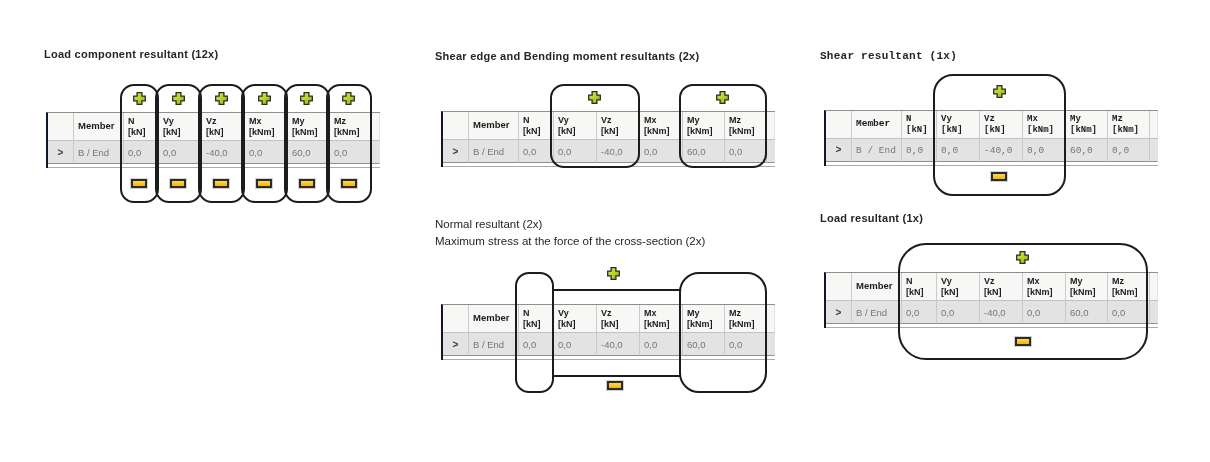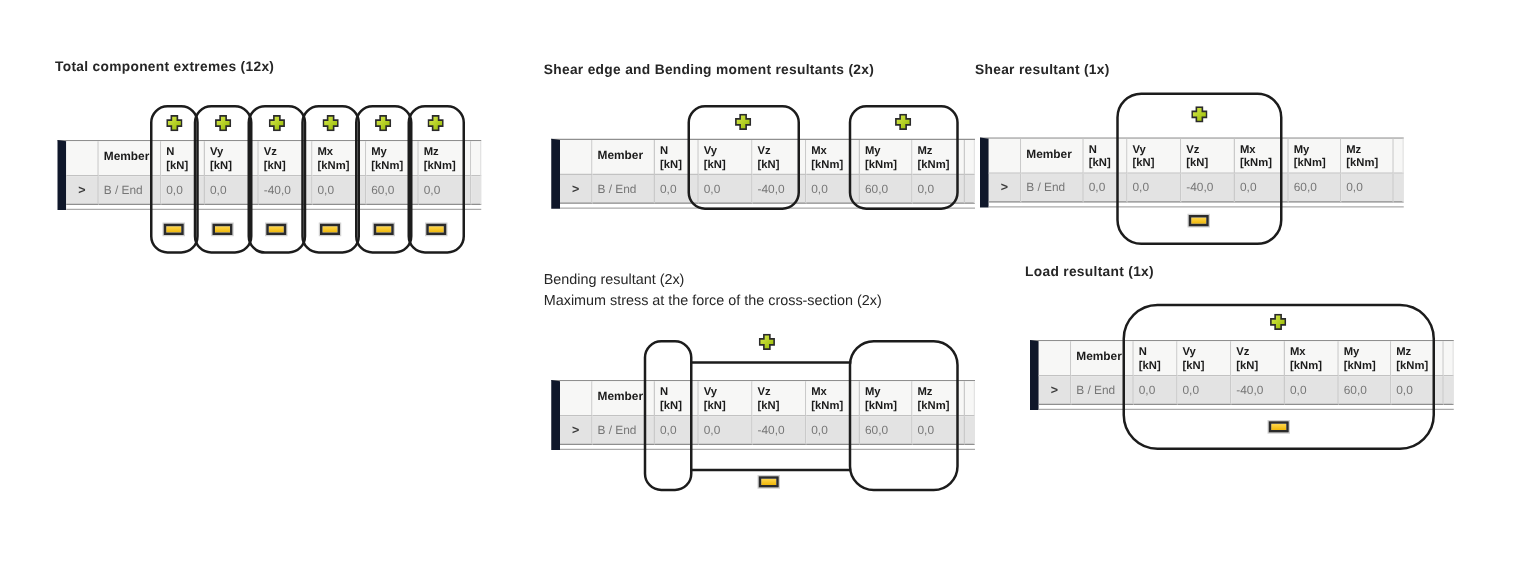--- a/index.html
+++ b/index.html
@@ -11,21 +11,21 @@
   .panel{position:absolute;}
   .panel-title{
     position:absolute; left:0; top:0; white-space:nowrap;
     font-size:11px; font-weight:bold; letter-spacing:.25px; color:#262626;
   }
   .panel-title.plain{font-weight:400; letter-spacing:0; font-size:11.5px; line-height:17px;}
 
   
   .rtable{
     position:absolute;
-    border-top:1px solid #8f8f8f; border-left:7px solid #0f172a;
+    border-top:1px solid #8f8f8f; border-left:2px solid #0f172a;
     font-size:9.5px; color:#767676;
   }
   .tr{display:flex;}
   .td{
     box-sizing:border-box; border-right:1px solid #cacaca;
     padding:0 0 0 4px; overflow:hidden; white-space:nowrap;
   }
   .thead .td{
     height:28px; background:var(--header-bg,#f7f7f6);
     border-bottom:1px solid #c2c2c2; color:var(--header-text,#1b1b1b);
@@ -71,21 +71,21 @@
     <linearGradient id="plusGrad" x1="0" y1="0" x2="1" y2="1">
       <stop offset="0" stop-color="var(--plus-fill-light,#dcec50)"></stop>
       <stop offset="1" stop-color="var(--plus-fill-dark,#93b800)"></stop>
     </linearGradient>
   </defs>
 </svg>
 
 <div id="canvas">
 
   <div class="panel" style="left:44px; top:48px; width:360px; height:180px;">
-    <div class="panel-title">Total component extremes (12x)</div>
+    <div class="panel-title">Load component resultant (12x)</div>
     <div style="position:absolute; left:2px; top:64px;">
   <div class="rtable">
     <div class="tr thead">
       <div class="td c-sel"></div>
       <div class="td c-member">Member</div>
       <div class="td c-0">
               <span class="cname">N</span>
               <span class="cunit">[kN]</span>
             </div>
       <div class="td c-1">
@@ -211,21 +211,21 @@
     <div class="lasso" style="left:244px; top:34px; width:88px; height:84px;"></div>
 
     <svg class="plus-ic" viewBox="0 0 13 13" style="left: 153px; top: 41px;">
     <path d="M4.1 0.7 h4.8 v3.4 h3.4 v4.8 h-3.4 v3.4 h-4.8 v-3.4 h-3.4 v-4.8 h3.4 z" fill="url(#plusGrad)" stroke="var(--plus-outline,#2b2b2b)" stroke-width="1.3"></path>
   </svg>
     <svg class="plus-ic" viewBox="0 0 13 13" style="left: 281px; top: 41px;">
     <path d="M4.1 0.7 h4.8 v3.4 h3.4 v4.8 h-3.4 v3.4 h-4.8 v-3.4 h-3.4 v-4.8 h3.4 z" fill="url(#plusGrad)" stroke="var(--plus-outline,#2b2b2b)" stroke-width="1.3"></path>
   </svg>
   </div>
 
-  <div class="panel" style="left:780px; top:50px; width:345px; height:155px;">
+  <div class="panel" style="left:820px; top:50px; width:345px; height:155px;font-family:Liberation Mono, monospace;">
     <div class="panel-title">Shear resultant (1x)</div>
     <div style="position:absolute; left:4px; top:60px;">
   <div class="rtable">
     <div class="tr thead">
       <div class="td c-sel"></div>
       <div class="td c-member">Member</div>
       <div class="td c-0">
               <span class="cname">N</span>
               <span class="cunit">[kN]</span>
             </div>
@@ -268,21 +268,21 @@
 
     <div class="lasso r20" style="left:113px; top:24px; width:133px; height:122px;"></div>
 
     <svg class="plus-ic" viewBox="0 0 13 13" style="left: 173px; top: 35px;">
     <path d="M4.1 0.7 h4.8 v3.4 h3.4 v4.8 h-3.4 v3.4 h-4.8 v-3.4 h-3.4 v-4.8 h3.4 z" fill="url(#plusGrad)" stroke="var(--plus-outline,#2b2b2b)" stroke-width="1.3"></path>
   </svg>
     <span class="minus-ic" style="left:171px; top:122px;"></span>
   </div>
 
   <div class="panel" style="left:435px; top:216px; width:345px; height:180px;">
-    <div class="panel-title plain" style="top:0;">Bending resultant (2x)</div>
+    <div class="panel-title plain" style="top:0;">Normal resultant (2x)</div>
     <div class="panel-title plain" style="top:17px;">Maximum stress at the force of the cross-section (2x)</div>
     <div style="position:absolute; left:6px; top:88px;">
   <div class="rtable">
     <div class="tr thead">
       <div class="td c-sel"></div>
       <div class="td c-member">Member</div>
       <div class="td c-0">
               <span class="cname">N</span>
               <span class="cunit">[kN]</span>
             </div>

